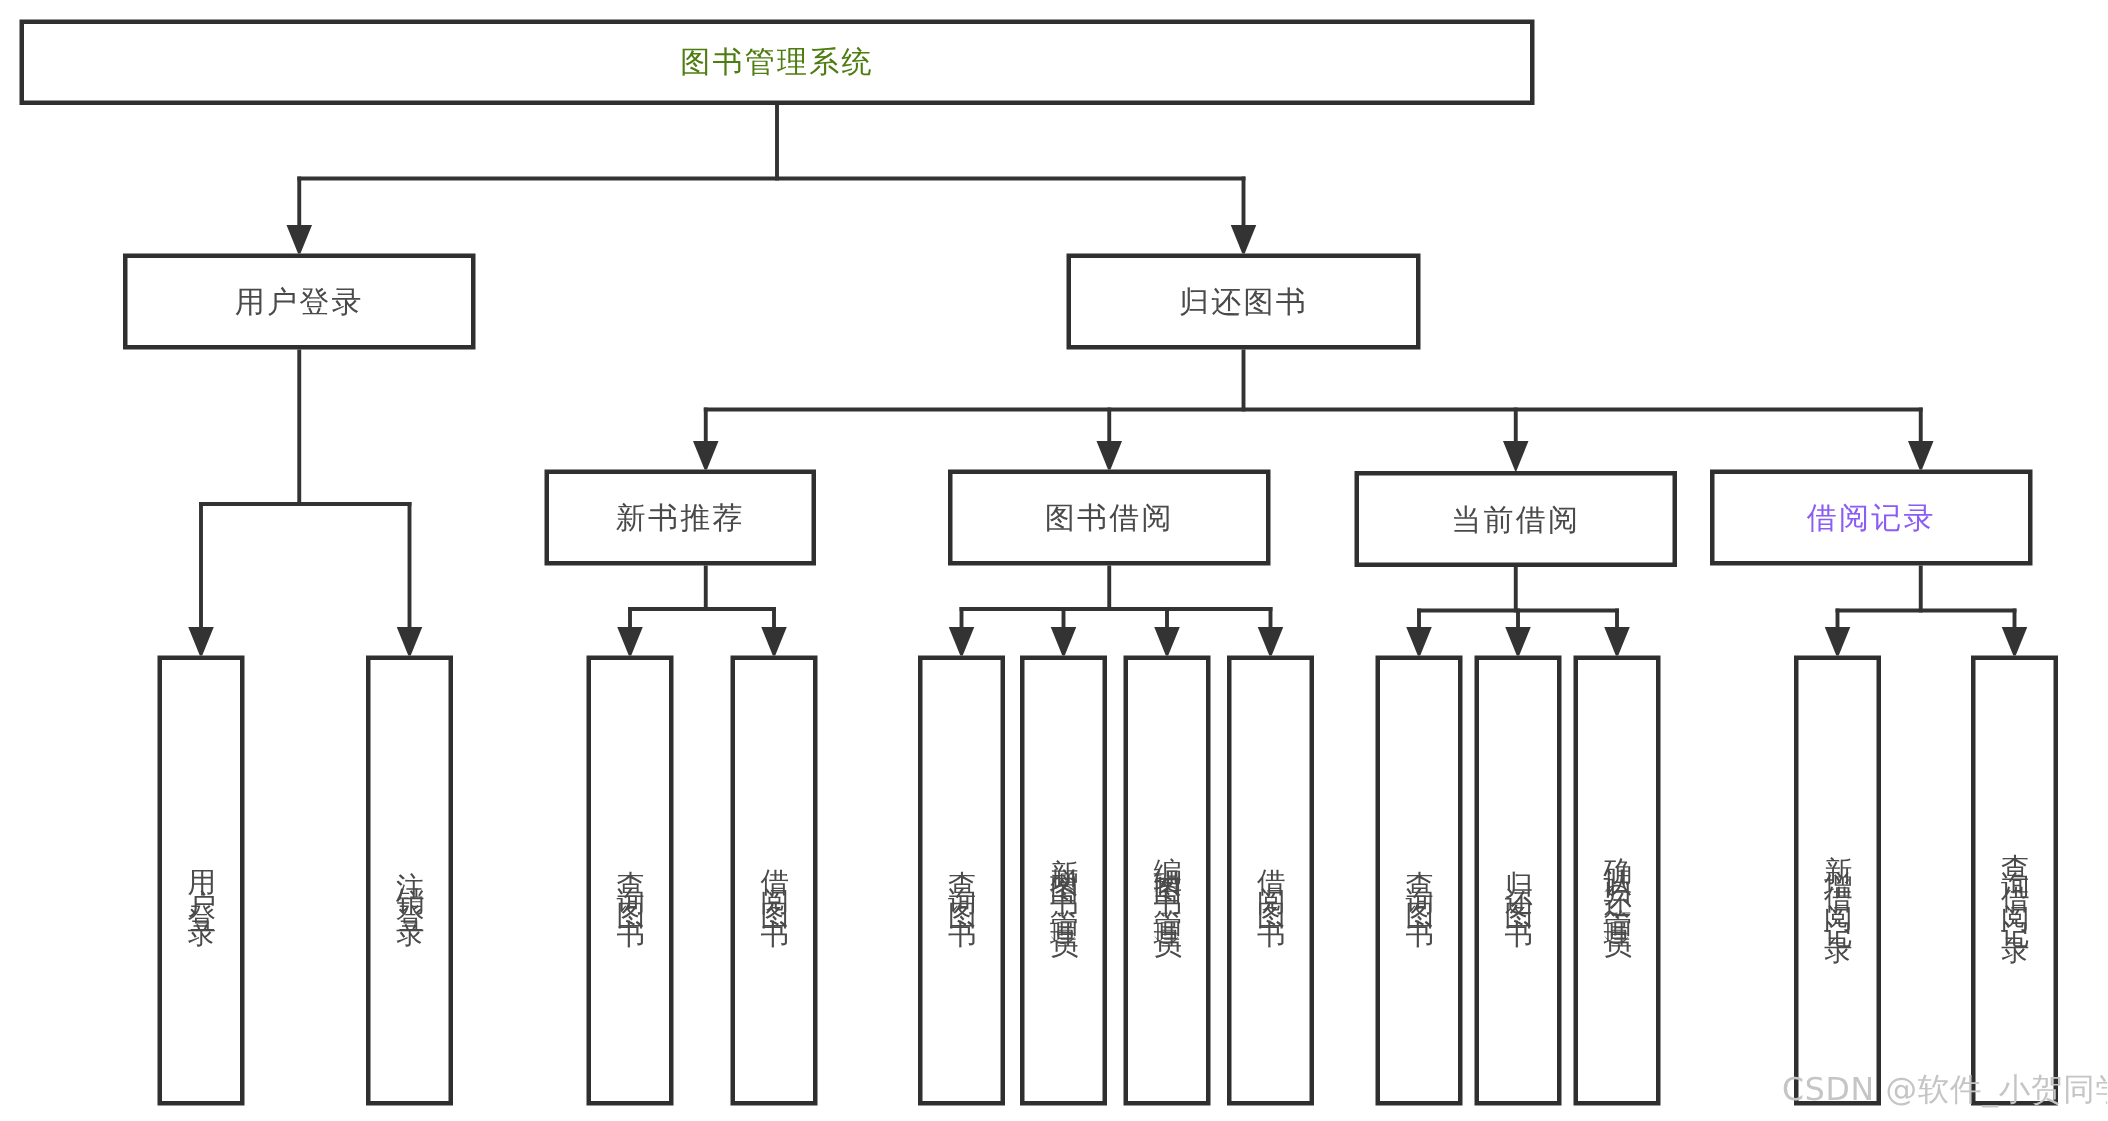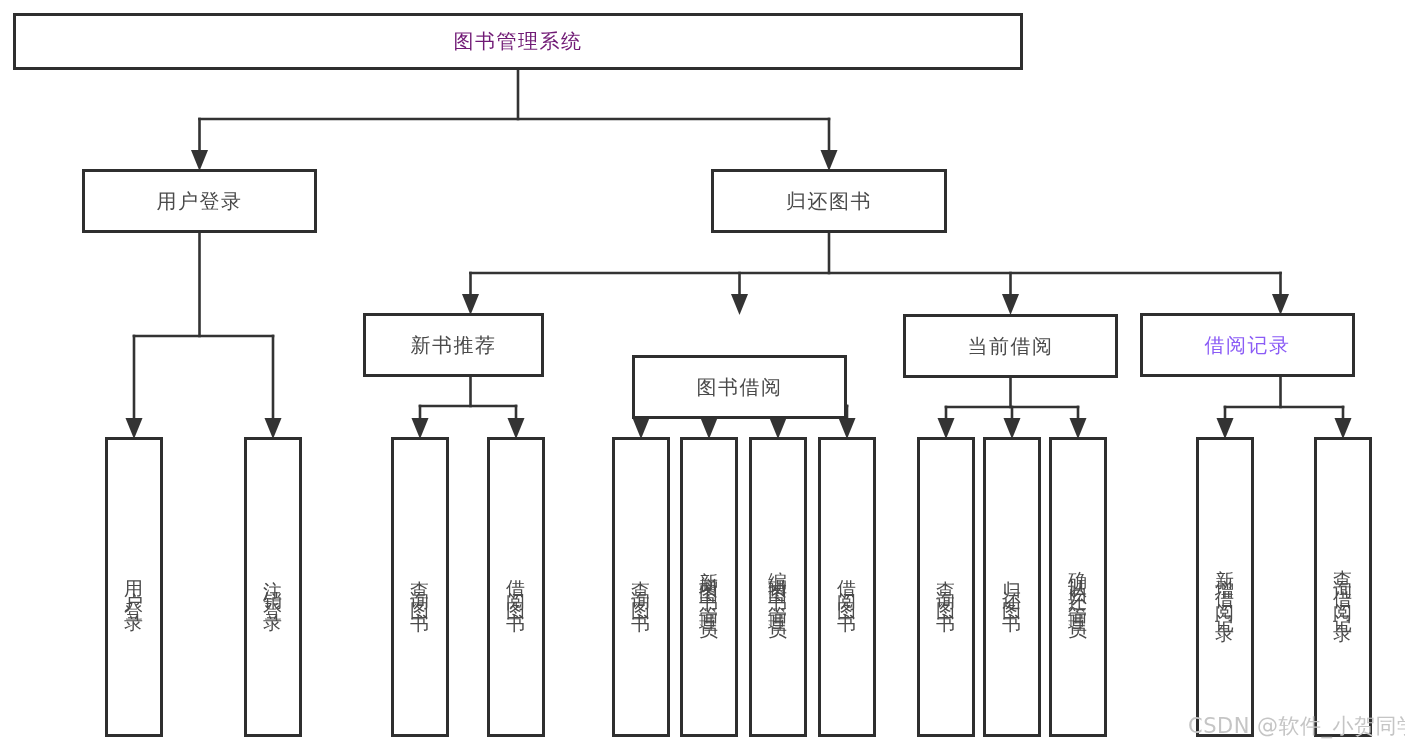--- a/index.html
+++ b/index.html
@@ -111,33 +111,33 @@
       <line x1="1078" y1="407" x2="1078" y2="418" stroke="#333333" stroke-width="2.6" stroke-linecap="square"></line>
       <polygon points="1069.5,418 1086.5,418 1078,439" fill="#333333"></polygon>
       <line x1="1280.5" y1="377" x2="1280.5" y2="407" stroke="#333333" stroke-width="2.6" stroke-linecap="square"></line>
       <line x1="1225" y1="407" x2="1343" y2="407" stroke="#333333" stroke-width="2.6" stroke-linecap="square"></line>
       <line x1="1225" y1="407" x2="1225" y2="418" stroke="#333333" stroke-width="2.6" stroke-linecap="square"></line>
       <polygon points="1216.5,418 1233.5,418 1225,439" fill="#333333"></polygon>
       <line x1="1343" y1="407" x2="1343" y2="418" stroke="#333333" stroke-width="2.6" stroke-linecap="square"></line>
       <polygon points="1334.5,418 1351.5,418 1343,439" fill="#333333"></polygon>
     </svg>
   <div id="nodes-layer">
-      <div class="node h" style="left: 13px; top: 13px; width: 1010px; height: 57px; border-color: rgb(47, 47, 47); background: rgb(255, 255, 255); color: #701a75;">
+      <div class="node h" style="left: 13px; top: 13px; width: 1010px; height: 57px; border-color: rgb(47, 47, 47); background: rgb(255, 255, 255); color: #4d7c0f;">
         <span class="label">图书管理系统</span>
       </div>
       <div class="node h" style="left: 82px; top: 169px; width: 235px; height: 64px; border-color: rgb(47, 47, 47); background: rgb(255, 255, 255); color: rgb(74, 74, 74);">
         <span class="label">用户登录</span>
       </div>
       <div class="node h" style="left: 711px; top: 169px; width: 236px; height: 64px; border-color: rgb(47, 47, 47); background: rgb(255, 255, 255); color: rgb(74, 74, 74);">
         <span class="label">归还图书</span>
       </div>
       <div class="node h" style="left: 363px; top: 313px; width: 181px; height: 64px; border-color: rgb(47, 47, 47); background: rgb(255, 255, 255); color: rgb(74, 74, 74);">
         <span class="label">新书推荐</span>
       </div>
-      <div class="node h" style="left: 632px; top: 313px; width: 215px; height: 64px; border-color: rgb(47, 47, 47); background: rgb(255, 255, 255); color: rgb(74, 74, 74); margin-top: 42px;">
+      <div class="node h" style="left: 632px; top: 313px; width: 215px; height: 64px; border-color: rgb(47, 47, 47); background: rgb(255, 255, 255); color: rgb(74, 74, 74);">
         <span class="label">图书借阅</span>
       </div>
       <div class="node h" style="left: 903px; top: 314px; width: 215px; height: 64px; border-color: rgb(47, 47, 47); background: rgb(255, 255, 255); color: rgb(74, 74, 74);">
         <span class="label">当前借阅</span>
       </div>
       <div class="node h" style="left: 1140px; top: 313px; width: 215px; height: 64px; border-color: rgb(47, 47, 47); background: rgb(255, 255, 255); color: #8b5cf6;">
         <span class="label">借阅记录</span>
       </div>
       <div class="node v" style="left: 105px; top: 437px; width: 58px; height: 300px; border-color: rgb(47, 47, 47); background: rgb(255, 255, 255); color: rgb(74, 74, 74);">
         <span class="label">用户登录</span>

